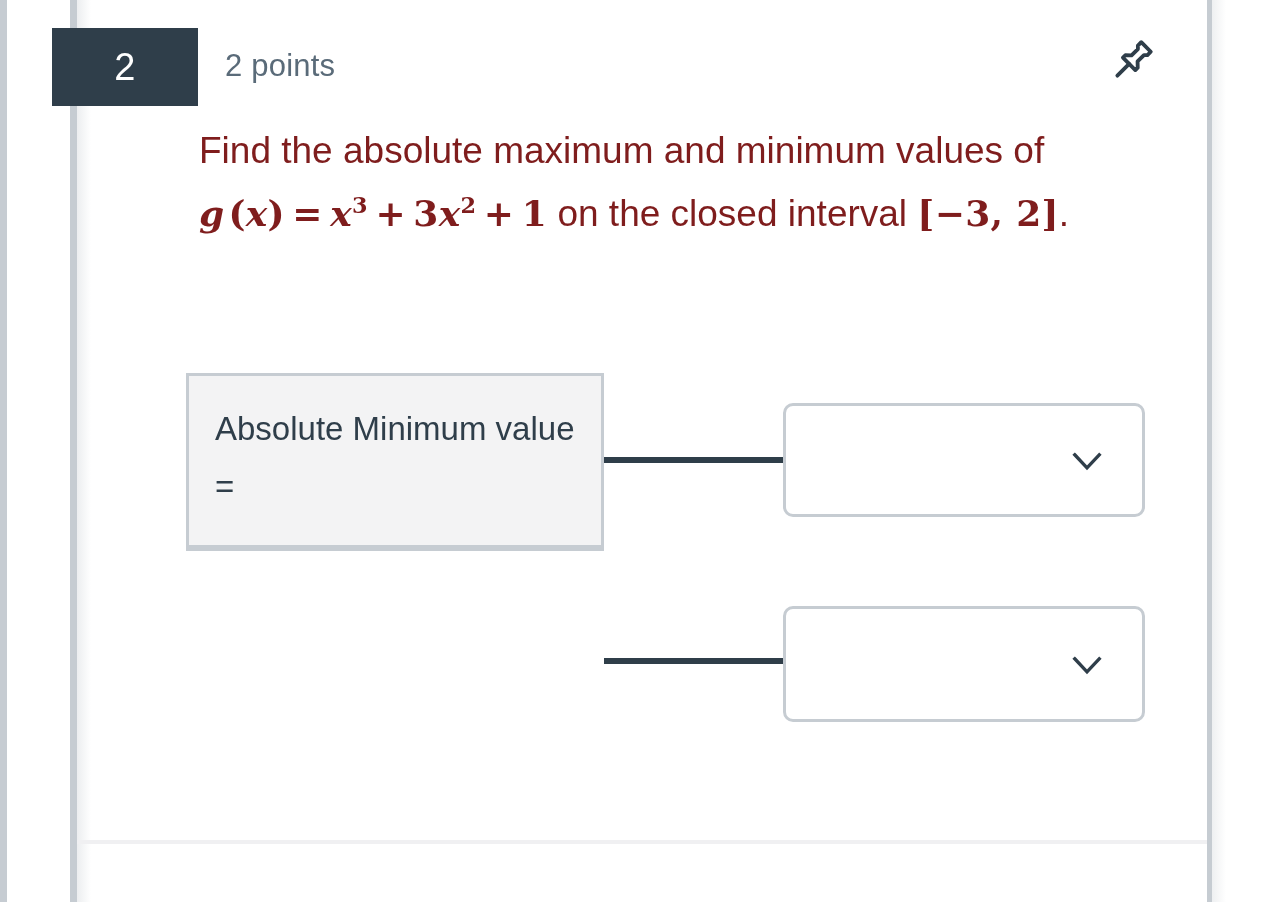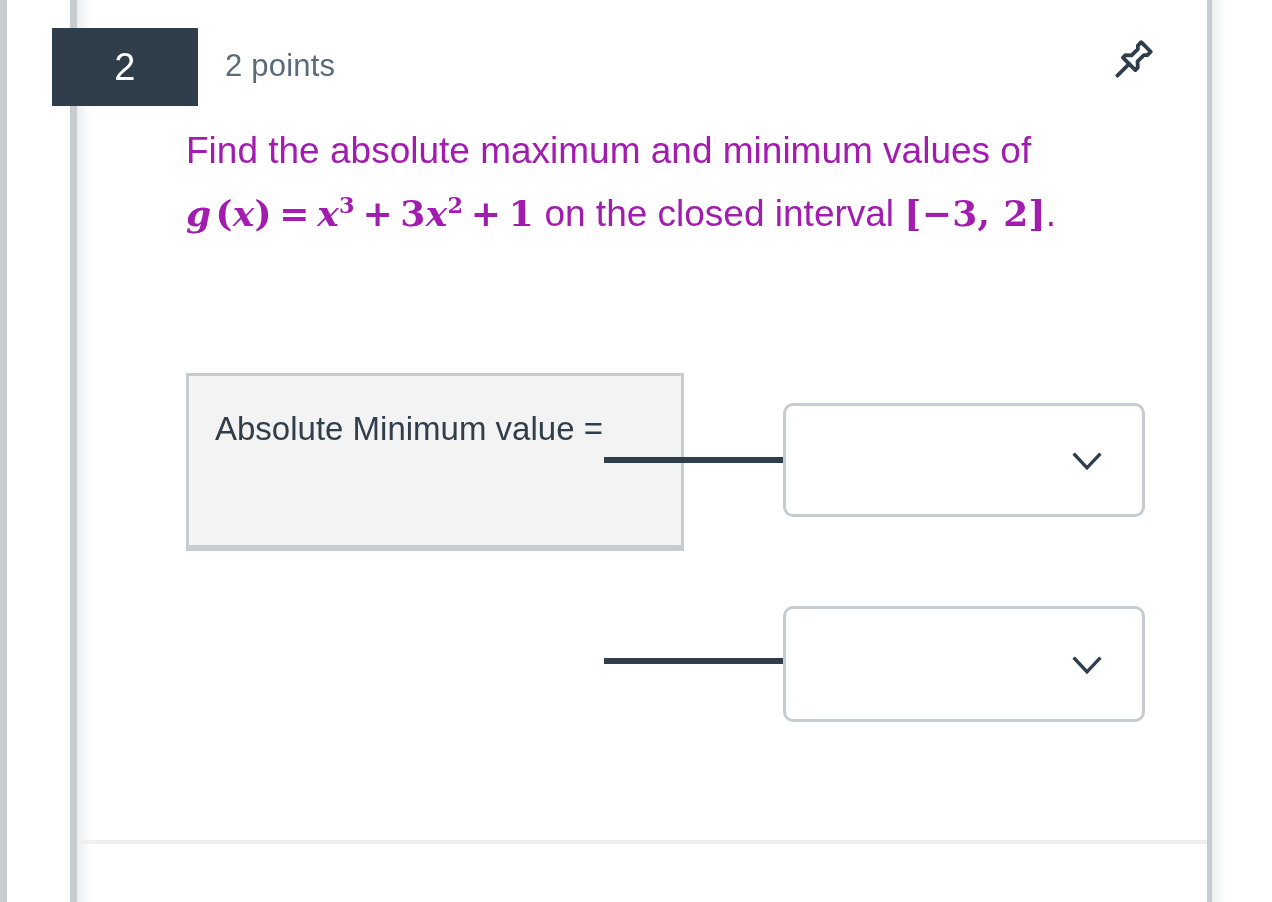--- a/index.html
+++ b/index.html
@@ -107,26 +107,26 @@
     justify-content: center;
     background: transparent;
     border: none;
     padding: 0;
     cursor: pointer;
   }
 
   
   .question-text {
     position: absolute;
-    left: 186px;
+    left: 199px;
     top: 120px;
     width: 1000px;
     font-size: 37px;
     line-height: 62px;
-    color: #a21caf;
+    color: #7f1d1d;
     font-weight: 400;
   }
   .mathspan {
     font-family: "DejaVu Serif", serif;
     font-weight: 700;
     font-size: 36px;
     letter-spacing: 0.3px;
     white-space: nowrap;
   }
   .mathspan i {
@@ -138,21 +138,21 @@
     font-style: normal;
     font-weight: 700;
     line-height: 0;
   }
 
   
   .match-table {
     position: absolute;
     left: 186px;
     top: 373px;
-    width: 498px;
+    width: 418px;
     border: 3px solid #c6ccd2;
     box-sizing: border-box;
     background: #f3f3f4;
   }
   .match-row {
     box-sizing: border-box;
     padding: 24px 24px 26px 26px;
     color: #2f3e4a;
     font-size: 33px;
     line-height: 58px;

